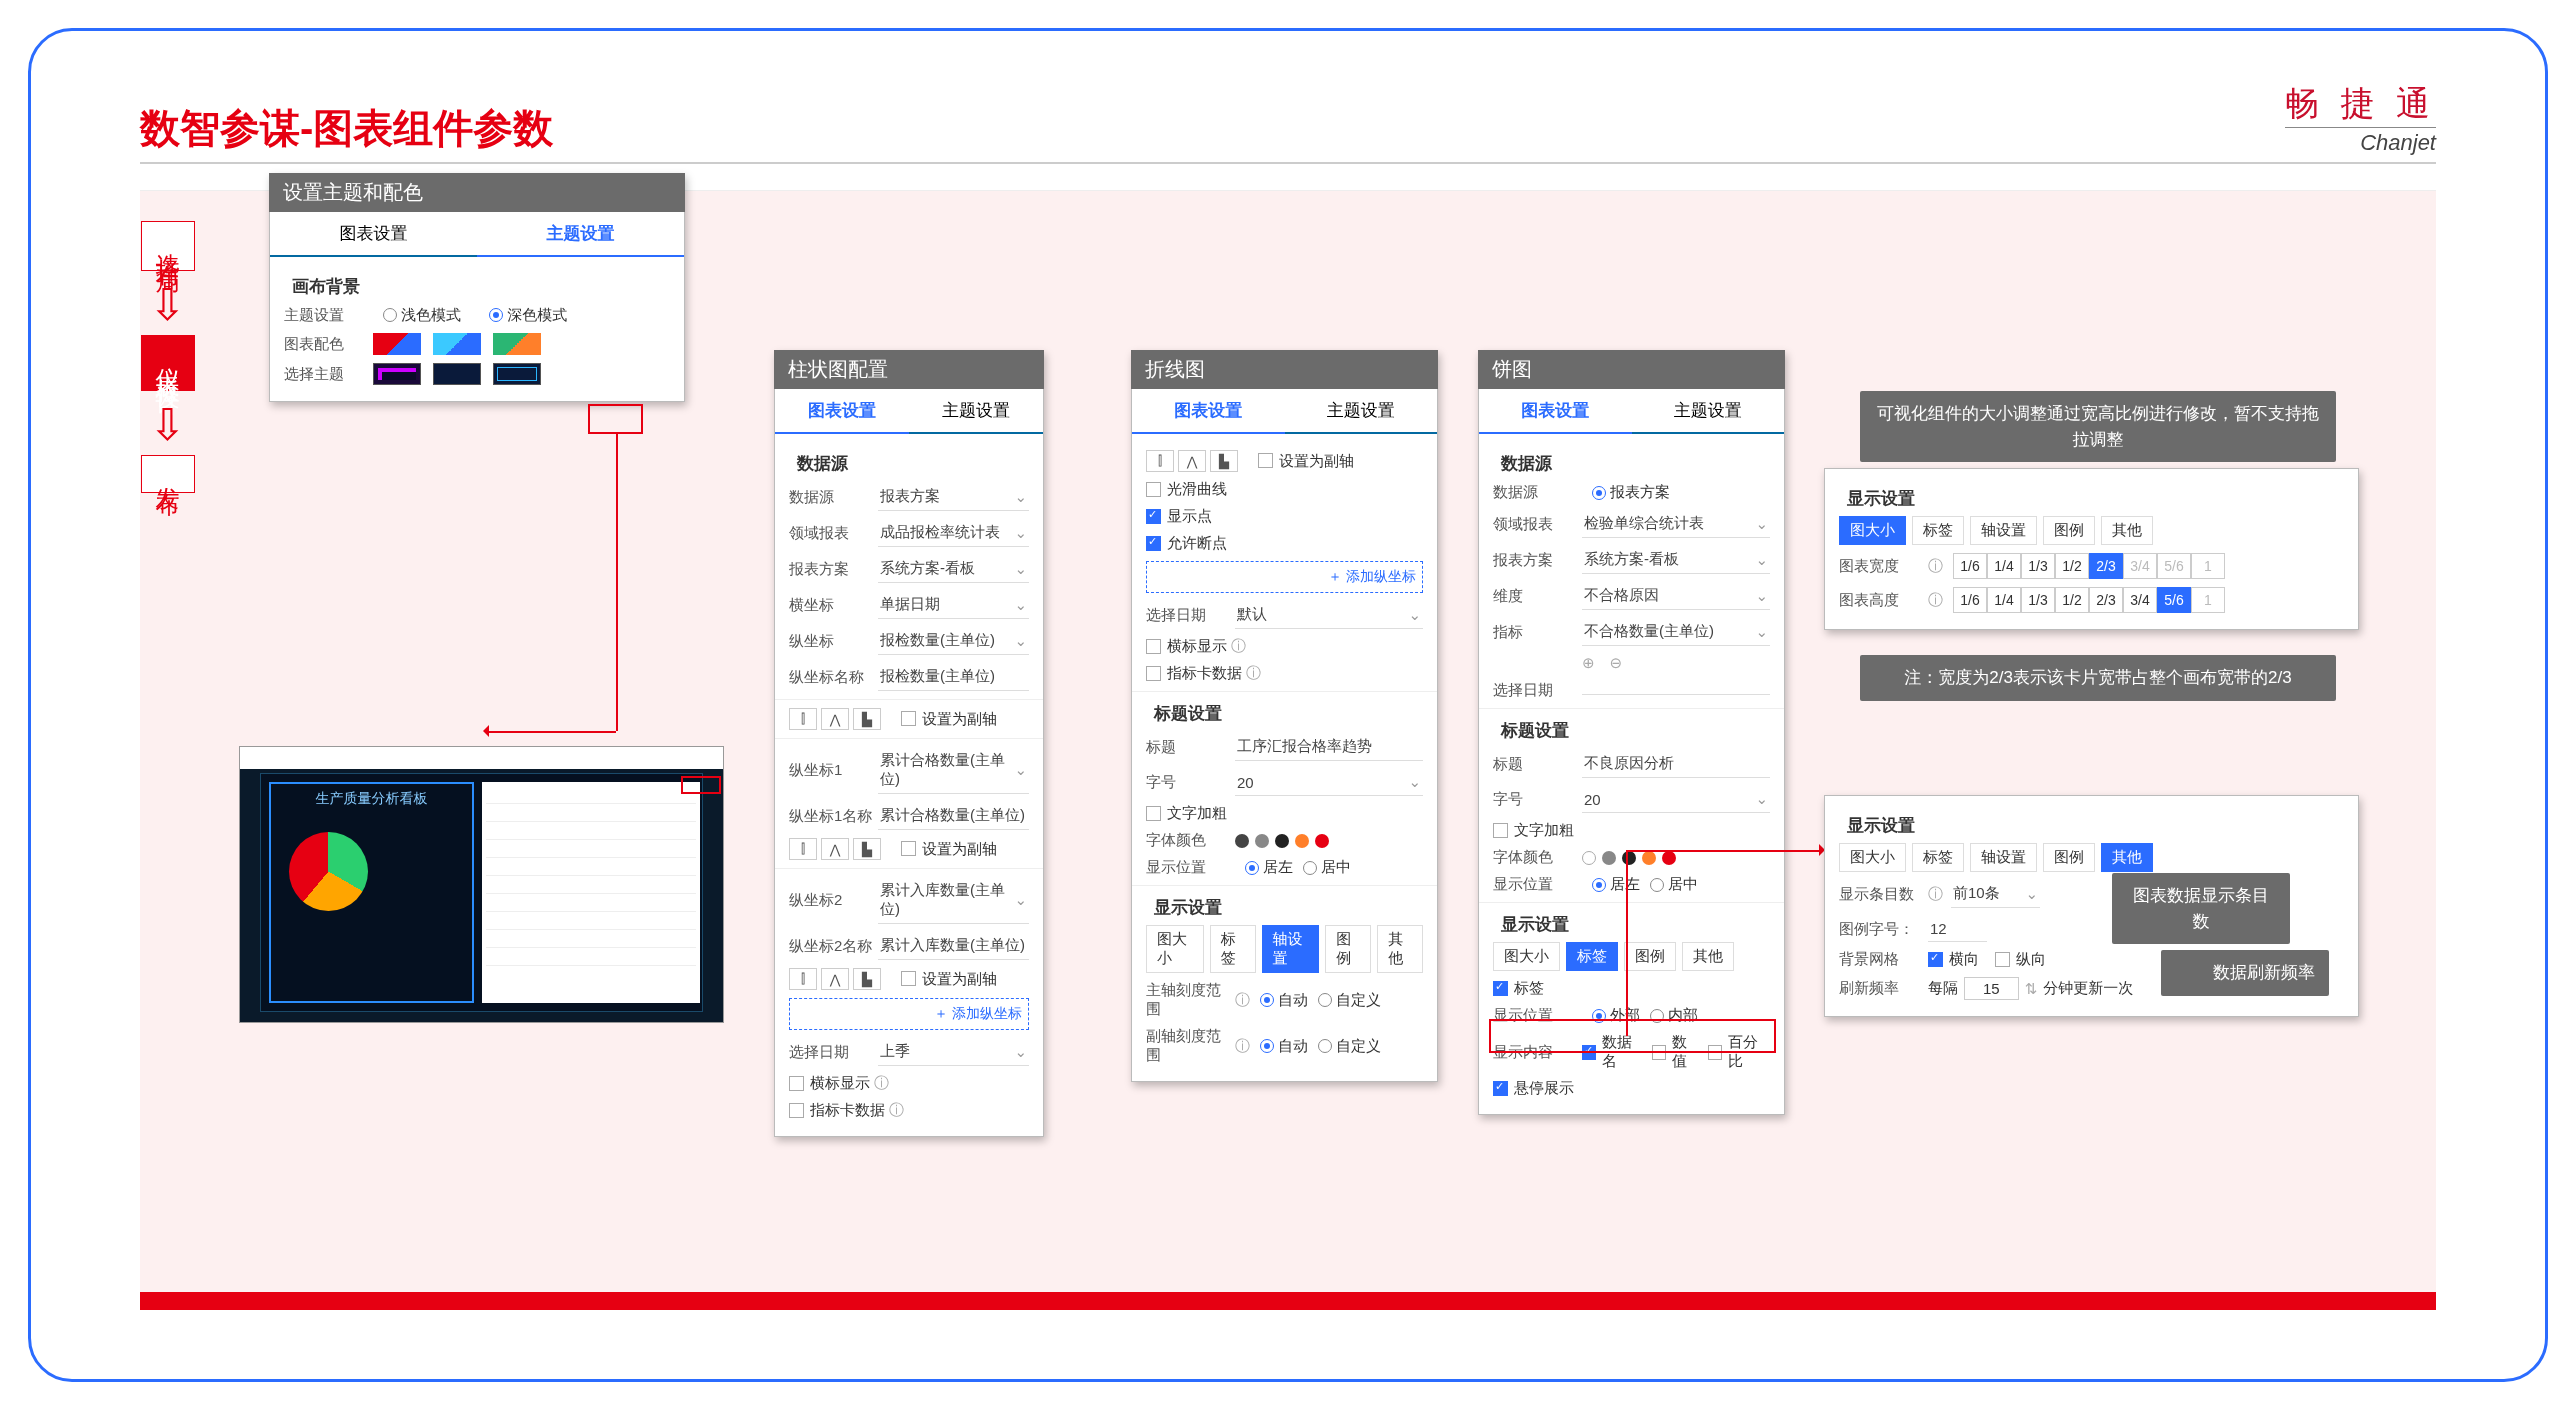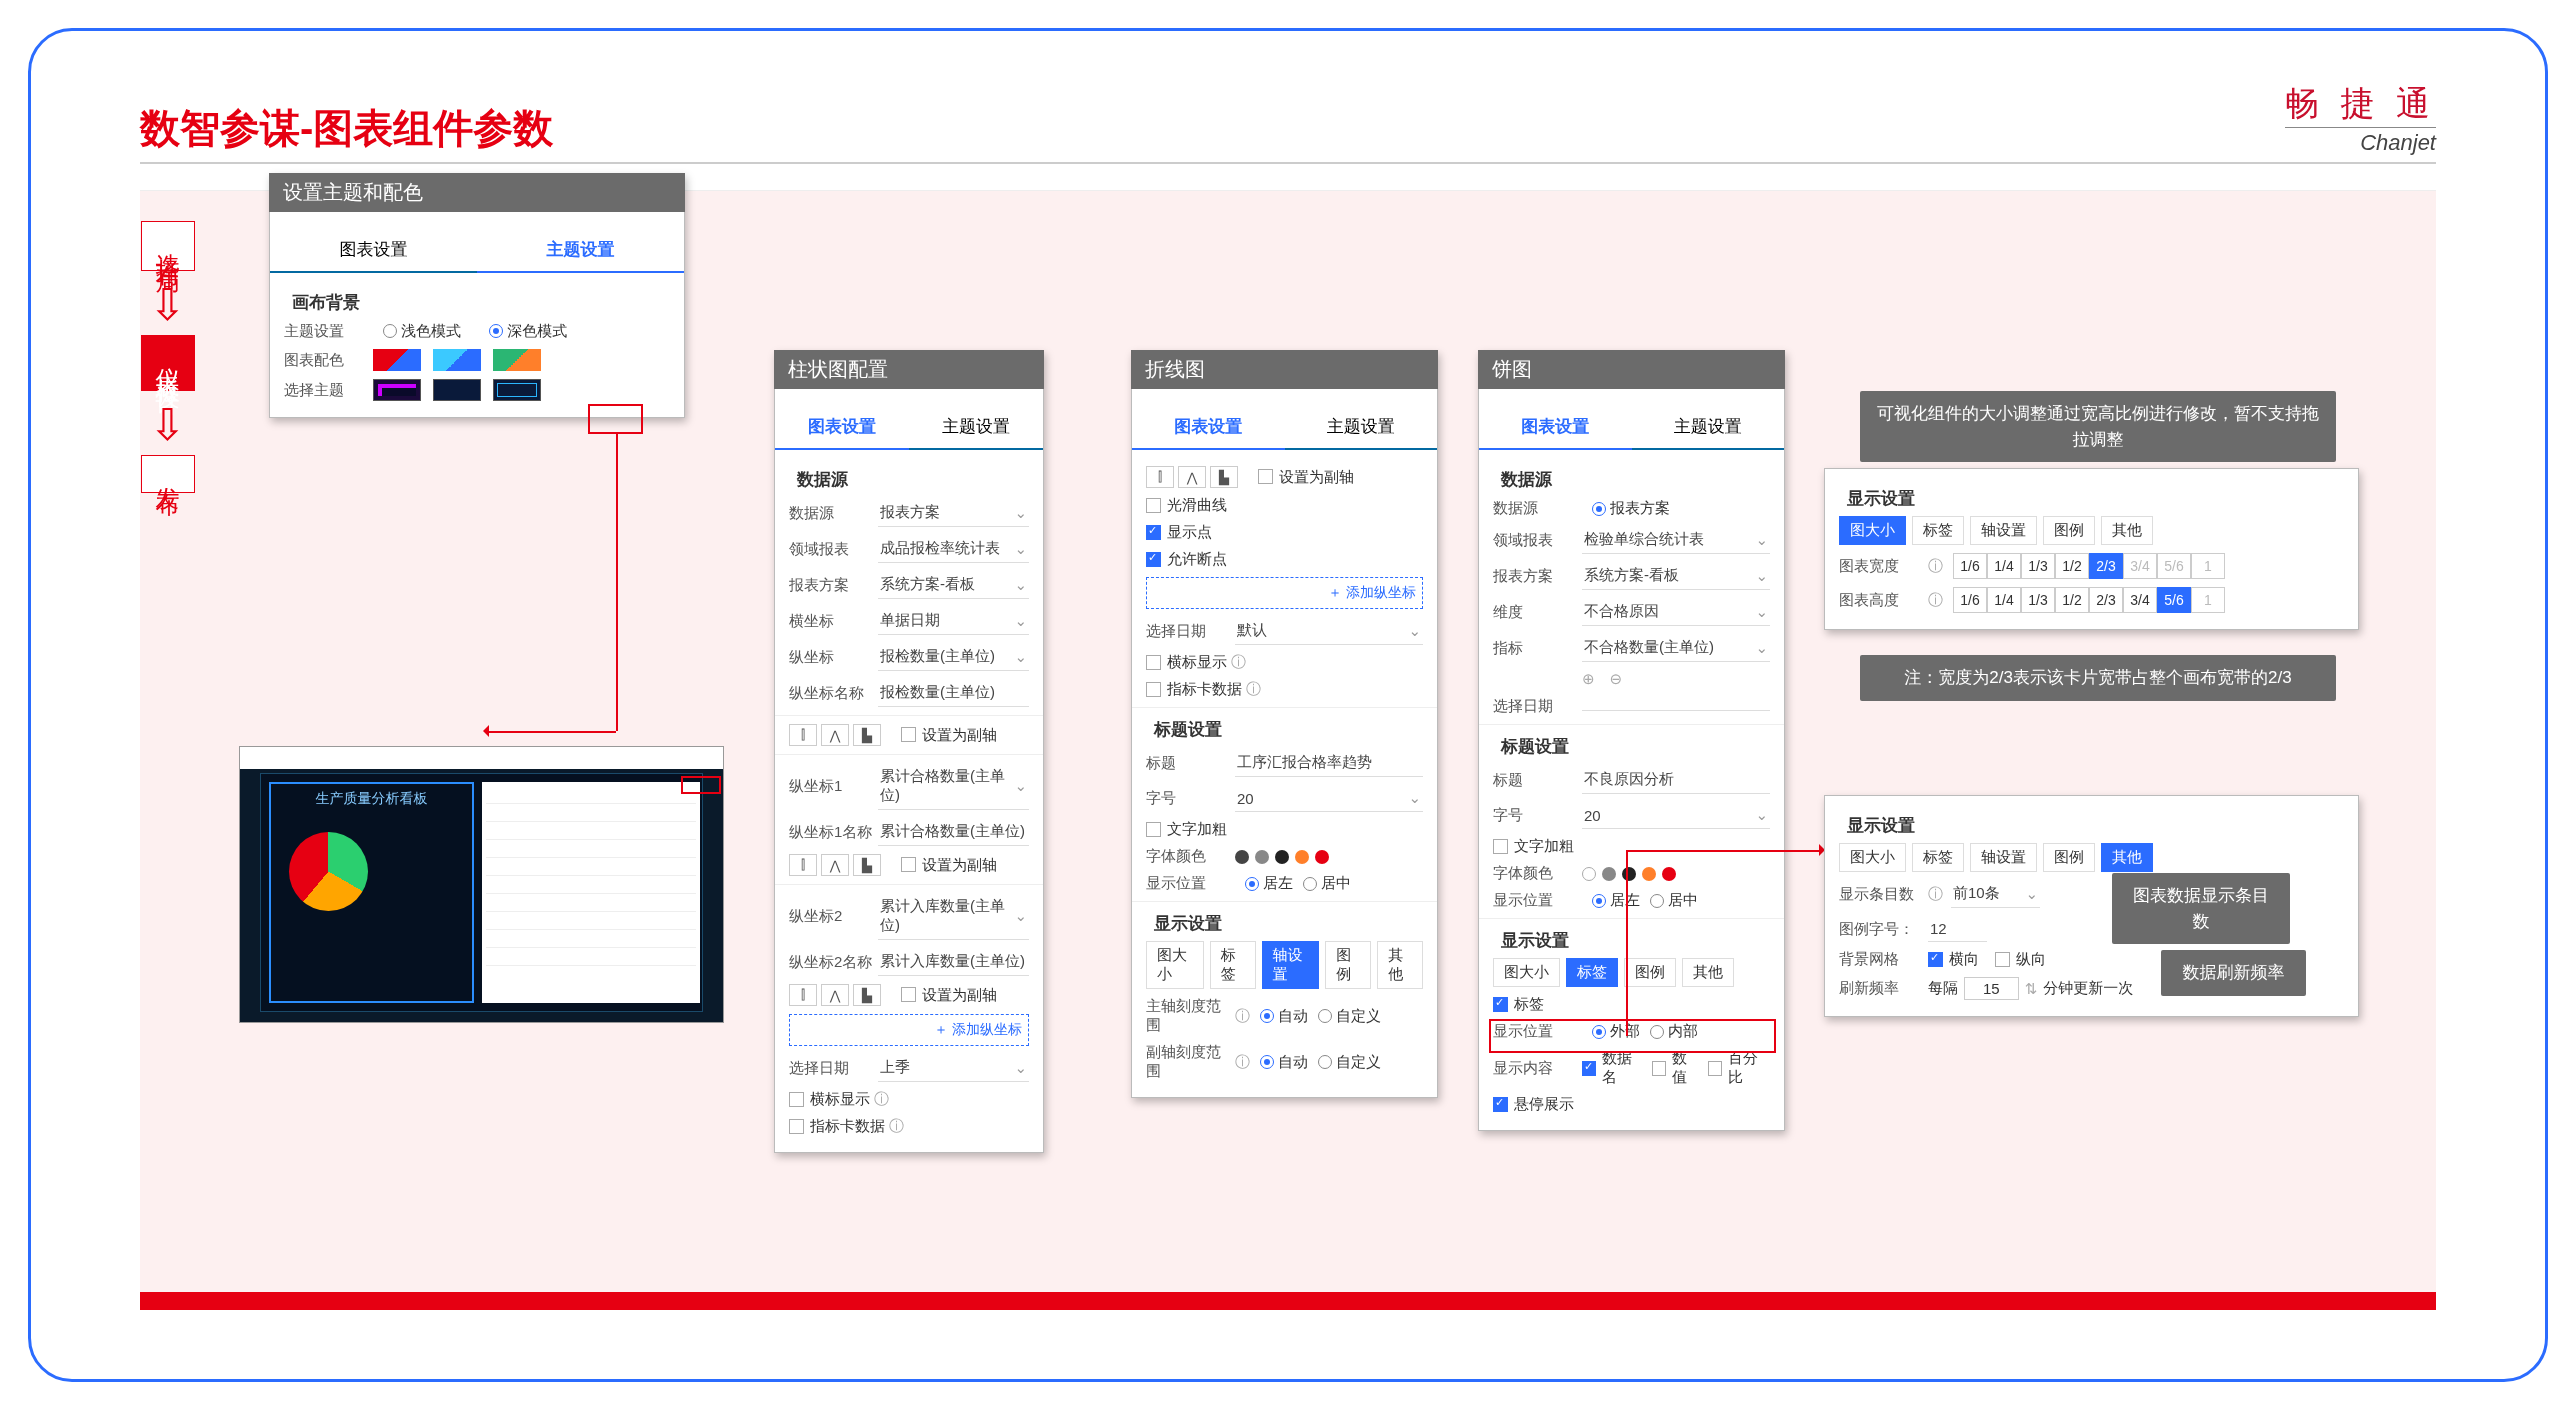--- a/index.html
+++ b/index.html
@@ -13,21 +13,21 @@
 .brand .en{color:#444;font-size:22px;font-style:italic;border-top:1px solid #888;padding-top:2px}
 .stage{position:absolute;left:0;top:109px;right:0;bottom:10px;background:#fdf0f0;border-top:1px solid #eee}
 .redbar{position:absolute;left:0;right:0;bottom:0;height:18px;background:#e60012}
 
 .flow{position:absolute;left:-2px;top:30px;width:59px;text-align:center}
 .flow .box{border:1px solid #e60012;color:#e60012;background:#fff;padding:12px 10px;font-size:24px;writing-mode:vertical-rl;text-orientation:upright;letter-spacing:6px;display:inline-block}
 .flow .box.solid{background:#e60012;color:#fff}
 .flow .arrow{color:#e60012;font-size:44px;line-height:1;margin:8px 0}
 
 .panel{position:absolute;background:#fff;border:1px solid #bbb;box-shadow:2px 4px 8px rgba(0,0,0,.25)}
-.panelhead{background:#6b6b6b;color:#fff;padding:6px 14px;font-size:20px;margin:-1px -1px 16px -1px}
+.panelhead{background:#6b6b6b;color:#fff;padding:6px 14px;font-size:20px;margin:-1px -1px 0 -1px}
 .tabs{display:flex;border-bottom:2px solid #0369a1;font-size:17px}
 .tabs div{flex:1;text-align:center;padding:10px 0;cursor:pointer}
 .tabs .on{color:#2b6cff;border-bottom:2px solid #2b6cff;margin-bottom:-2px;font-weight:600}
 .sec{padding:8px 14px;font-size:15px;color:#333}
 .sec h4{font-size:17px;font-weight:700;margin:10px 8px 6px}
 .row{display:flex;align-items:center;margin:8px 0;font-size:15px}
 .row .lab{width:89px;color:#555;flex:none}
 .row .val{flex:1;border-bottom:1px solid #ddd;padding:4px 2px;color:#444;display:flex;align-items:center;justify-content:space-between}
 .row .drop::after{content:"⌄";color:#999;margin-left:6px}
 .rowline{border-top:1px solid #eee;margin:6px -14px}
@@ -566,18 +566,18 @@
         <div class="row">
               <span class="lab">刷新频率</span>
               <span>每隔</span>
               <span style="border:1px solid #ccc;padding:2px 18px;margin:0 6px">15</span>
               <span style="color:#aaa">⇅</span>
               <span style="margin-left:6px">分钟更新一次</span>
             </div>
       </div>
     </div>
     <div class="tip" style="left:1972px;top:682px;width:178px;text-align:center">图表数据显示条目数</div>
-    <div class="tip" style="left:2021px;top:759px;width:145px;text-align:center">数据刷新频率</div>
+    <div class="tip" style="left:2021px;top:759px;width:168px;text-align:right">数据刷新频率</div>
 
   </div>
 </div>
 </div>
 
 
 </body></html>

